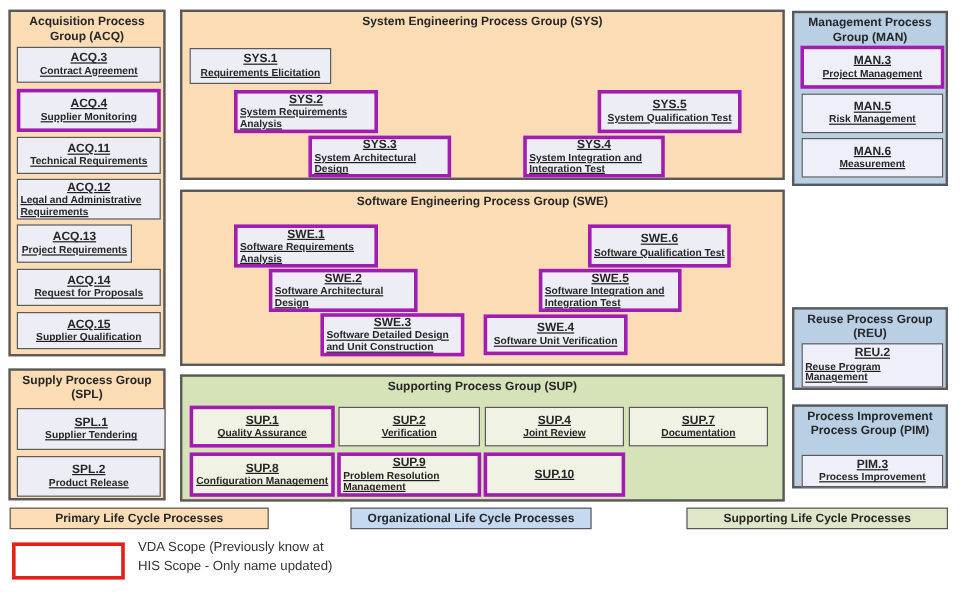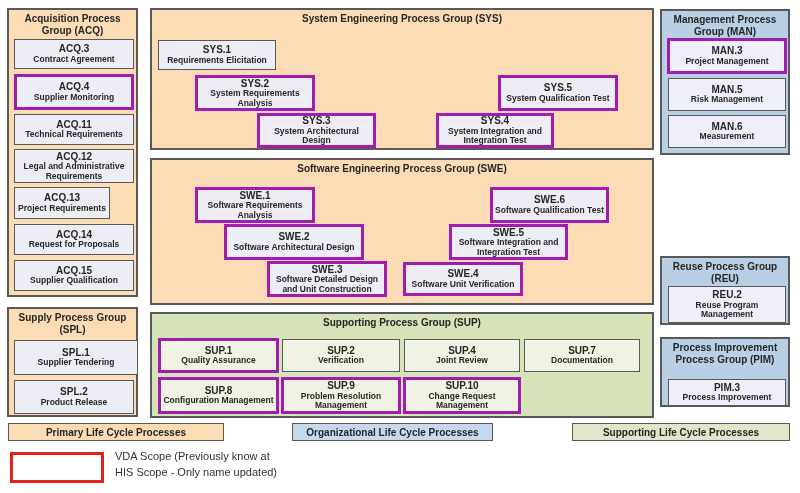--- a/index.html
+++ b/index.html
@@ -13,22 +13,23 @@
   .peach  { background:#fbdcb5; }
   .blue   { background:#b9cfe4; }
   .green  { background:#d6e2b8; }
   .gtitle {
     font-weight:bold; font-size:10px; line-height:1.18; text-align:center;
     padding:3px 4px 0 4px; color:#262626;
   }
   .pbox {
     position:absolute; background:#ededf6; border:1px solid #595959;
     box-sizing:border-box; display:flex; flex-direction:column;
-    justify-content:center; align-items:center; text-align:center;
+    justify-content:center; align-items:center; text-align:left;
     padding:1px 2px;
+    text-decoration:underline;
   }
   .green .pbox { background:#f0f3e3; }
   .blue  .pbox { background:#efeff9; }
   .pbox.vda { border:3px solid #a21caf; }
   .pid   { font-weight:bold; font-size:10px;  line-height:1.15; color:#262626; }
   .pname { font-weight:bold; font-size:8.5px; line-height:1.12; color:#262626; }
   .legend-bar {
     position:absolute; top:423px; height:18px; border:1.5px solid #595959;
     box-sizing:border-box; font-weight:bold; font-size:10px; color:#262626;
     display:flex; align-items:center; justify-content:center;
@@ -114,21 +115,21 @@
         <div class="pname">System Integration and Integration Test</div>
     </div>
   </div>
 
   <div class="group peach" style="left:150px; top:158px; width:504px; height:147px;">
     <div class="gtitle">Software Engineering Process Group (SWE)</div>
     <div class="pbox vda" style="left:43px; top:27px; width:120px; height:36px;">
       <div class="pid">SWE.1</div>
         <div class="pname">Software Requirements Analysis</div>
     </div>
-    <div class="pbox vda" style="left:72px; top:64px; width:140px; height:36px;">
+    <div class="pbox vda" style="left:72px; top:64px; width:124px; height:36px;">
       <div class="pid">SWE.2</div>
         <div class="pname">Software Architectural Design</div>
     </div>
     <div class="pbox vda" style="left:115px; top:101px; width:120px; height:36px;">
       <div class="pid">SWE.3</div>
         <div class="pname">Software Detailed Design and Unit Construction</div>
     </div>
     <div class="pbox vda" style="left:338px; top:27px; width:119px; height:36px;">
       <div class="pid">SWE.6</div>
         <div class="pname">Software Qualification Test</div>
@@ -164,21 +165,20 @@
     <div class="pbox vda" style="left:6px; top:63px; width:121px; height:37px;">
       <div class="pid">SUP.8</div>
         <div class="pname">Configuration Management</div>
     </div>
     <div class="pbox vda" style="left:129px; top:63px; width:120px; height:37px;">
       <div class="pid">SUP.9</div>
         <div class="pname">Problem Resolution Management</div>
     </div>
     <div class="pbox vda" style="left:251px; top:63px; width:118px; height:37px;">
       <div class="pid">SUP.10</div>
-        <div class="pname">Change Request Management</div>
     </div>
   </div>
 
   <div class="group blue" style="left:660px; top:9px; width:130px; height:146px;">
     <div class="gtitle">Management Process Group (MAN)</div>
     <div class="pbox vda" style="left:5px; top:27px; width:120px; height:36px;">
       <div class="pid">MAN.3</div>
         <div class="pname">Project Management</div>
     </div>
     <div class="pbox" style="left:6px; top:67px; width:118px; height:33px;">

